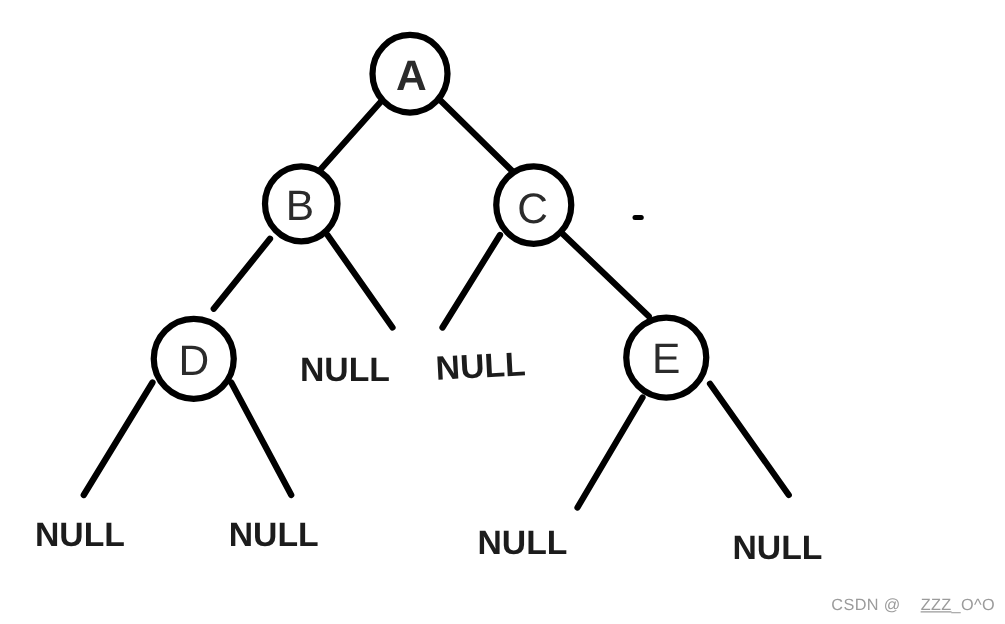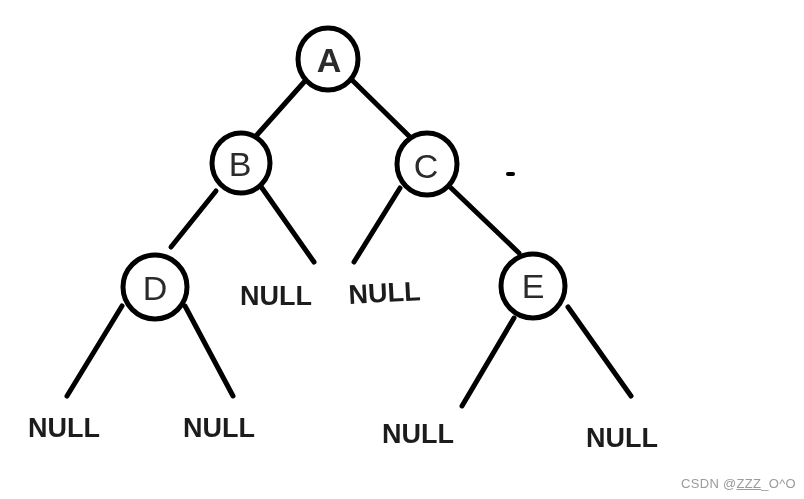--- a/index.html
+++ b/index.html
@@ -51,21 +51,21 @@
   }
   .watermark {
     position: absolute;
     right: 8px;
     bottom: 8px;
     font-size: 13px;
     color: #9b9b9b;
     letter-spacing: 0.3px;
     white-space: nowrap;
   }
-  .watermark .u { text-decoration: underline; }
+  .watermark .u { text-decoration: underline; margin-left: 16px; }
 </style>
 </head>
 <body>
 
 <div class="stage">
   <svg width="804" height="499" viewBox="0 0 804 499">
 
     <line class="edge" x1="305" y1="81" x2="256" y2="136"></line>
     <line class="edge" x1="351" y1="79" x2="411" y2="138"></line>
     <line class="edge" x1="216" y1="191" x2="171" y2="247"></line>

